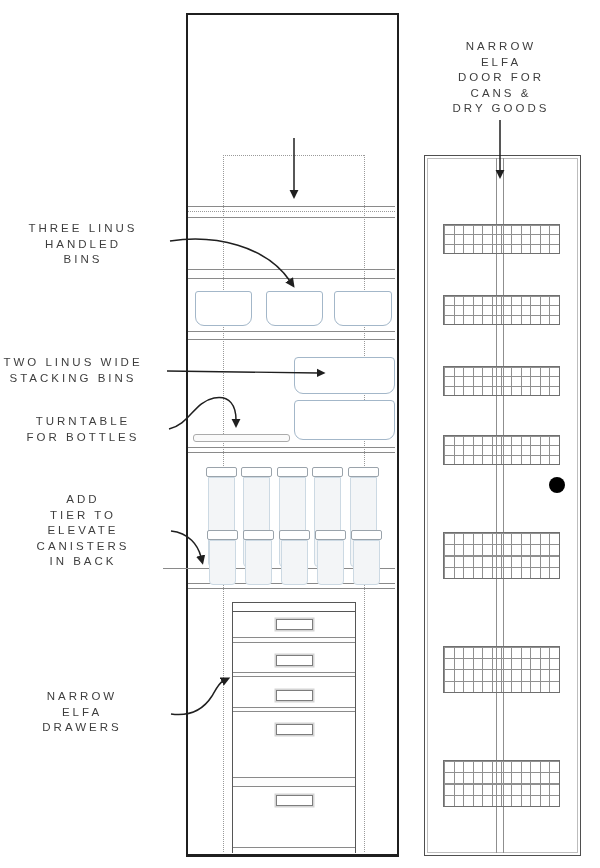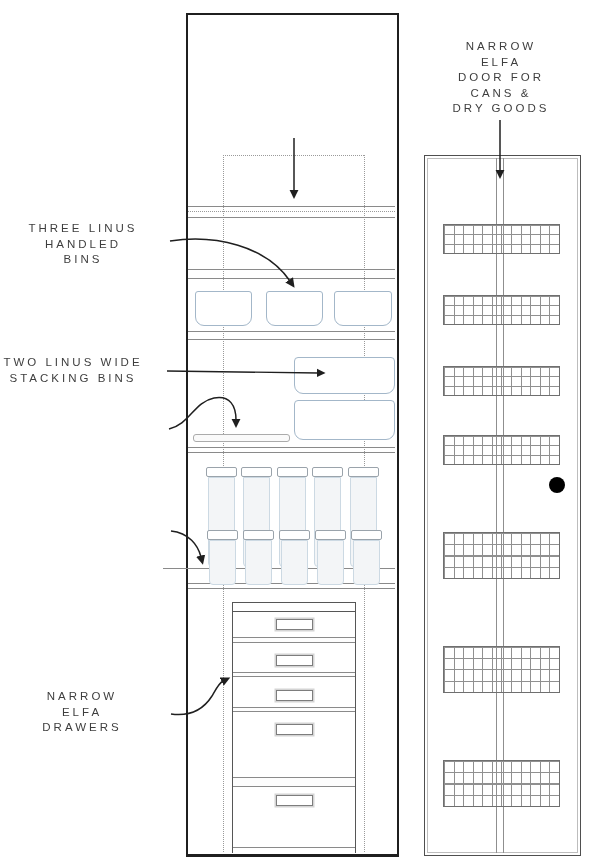--- a/index.html
+++ b/index.html
@@ -134,21 +134,28 @@
 CANS &amp;
 DRY GOODS</div>
 
   <div class="label r" style="right:437px;top:221px;width:160px;">THREE LINUS
 HANDLED
 BINS</div>
 
   <div class="label r" style="right:437px;top:355px;width:180px;">TWO LINUS WIDE
 STACKING BINS</div>
 
+  <div class="label r" style="right:437px;top:414px;width:160px;">TURNTABLE
+FOR BOTTLES</div>
 
+  <div class="label r" style="right:437px;top:492px;width:160px;">ADD
+TIER TO
+ELEVATE
+CANISTERS
+IN BACK</div>
 
   <div class="label r" style="right:438px;top:689px;width:160px;">NARROW
 ELFA
 DRAWERS</div>
 
   <svg class="overlay" width="600" height="868" viewBox="0 0 600 868">
     <defs>
       <marker id="arw" markerWidth="8" markerHeight="8" refX="1" refY="3.5" orient="auto">
         <path d="M0,0.4 L6.4,3.5 L0,6.6 Z" fill="#1f1f1f"></path>
       </marker>

